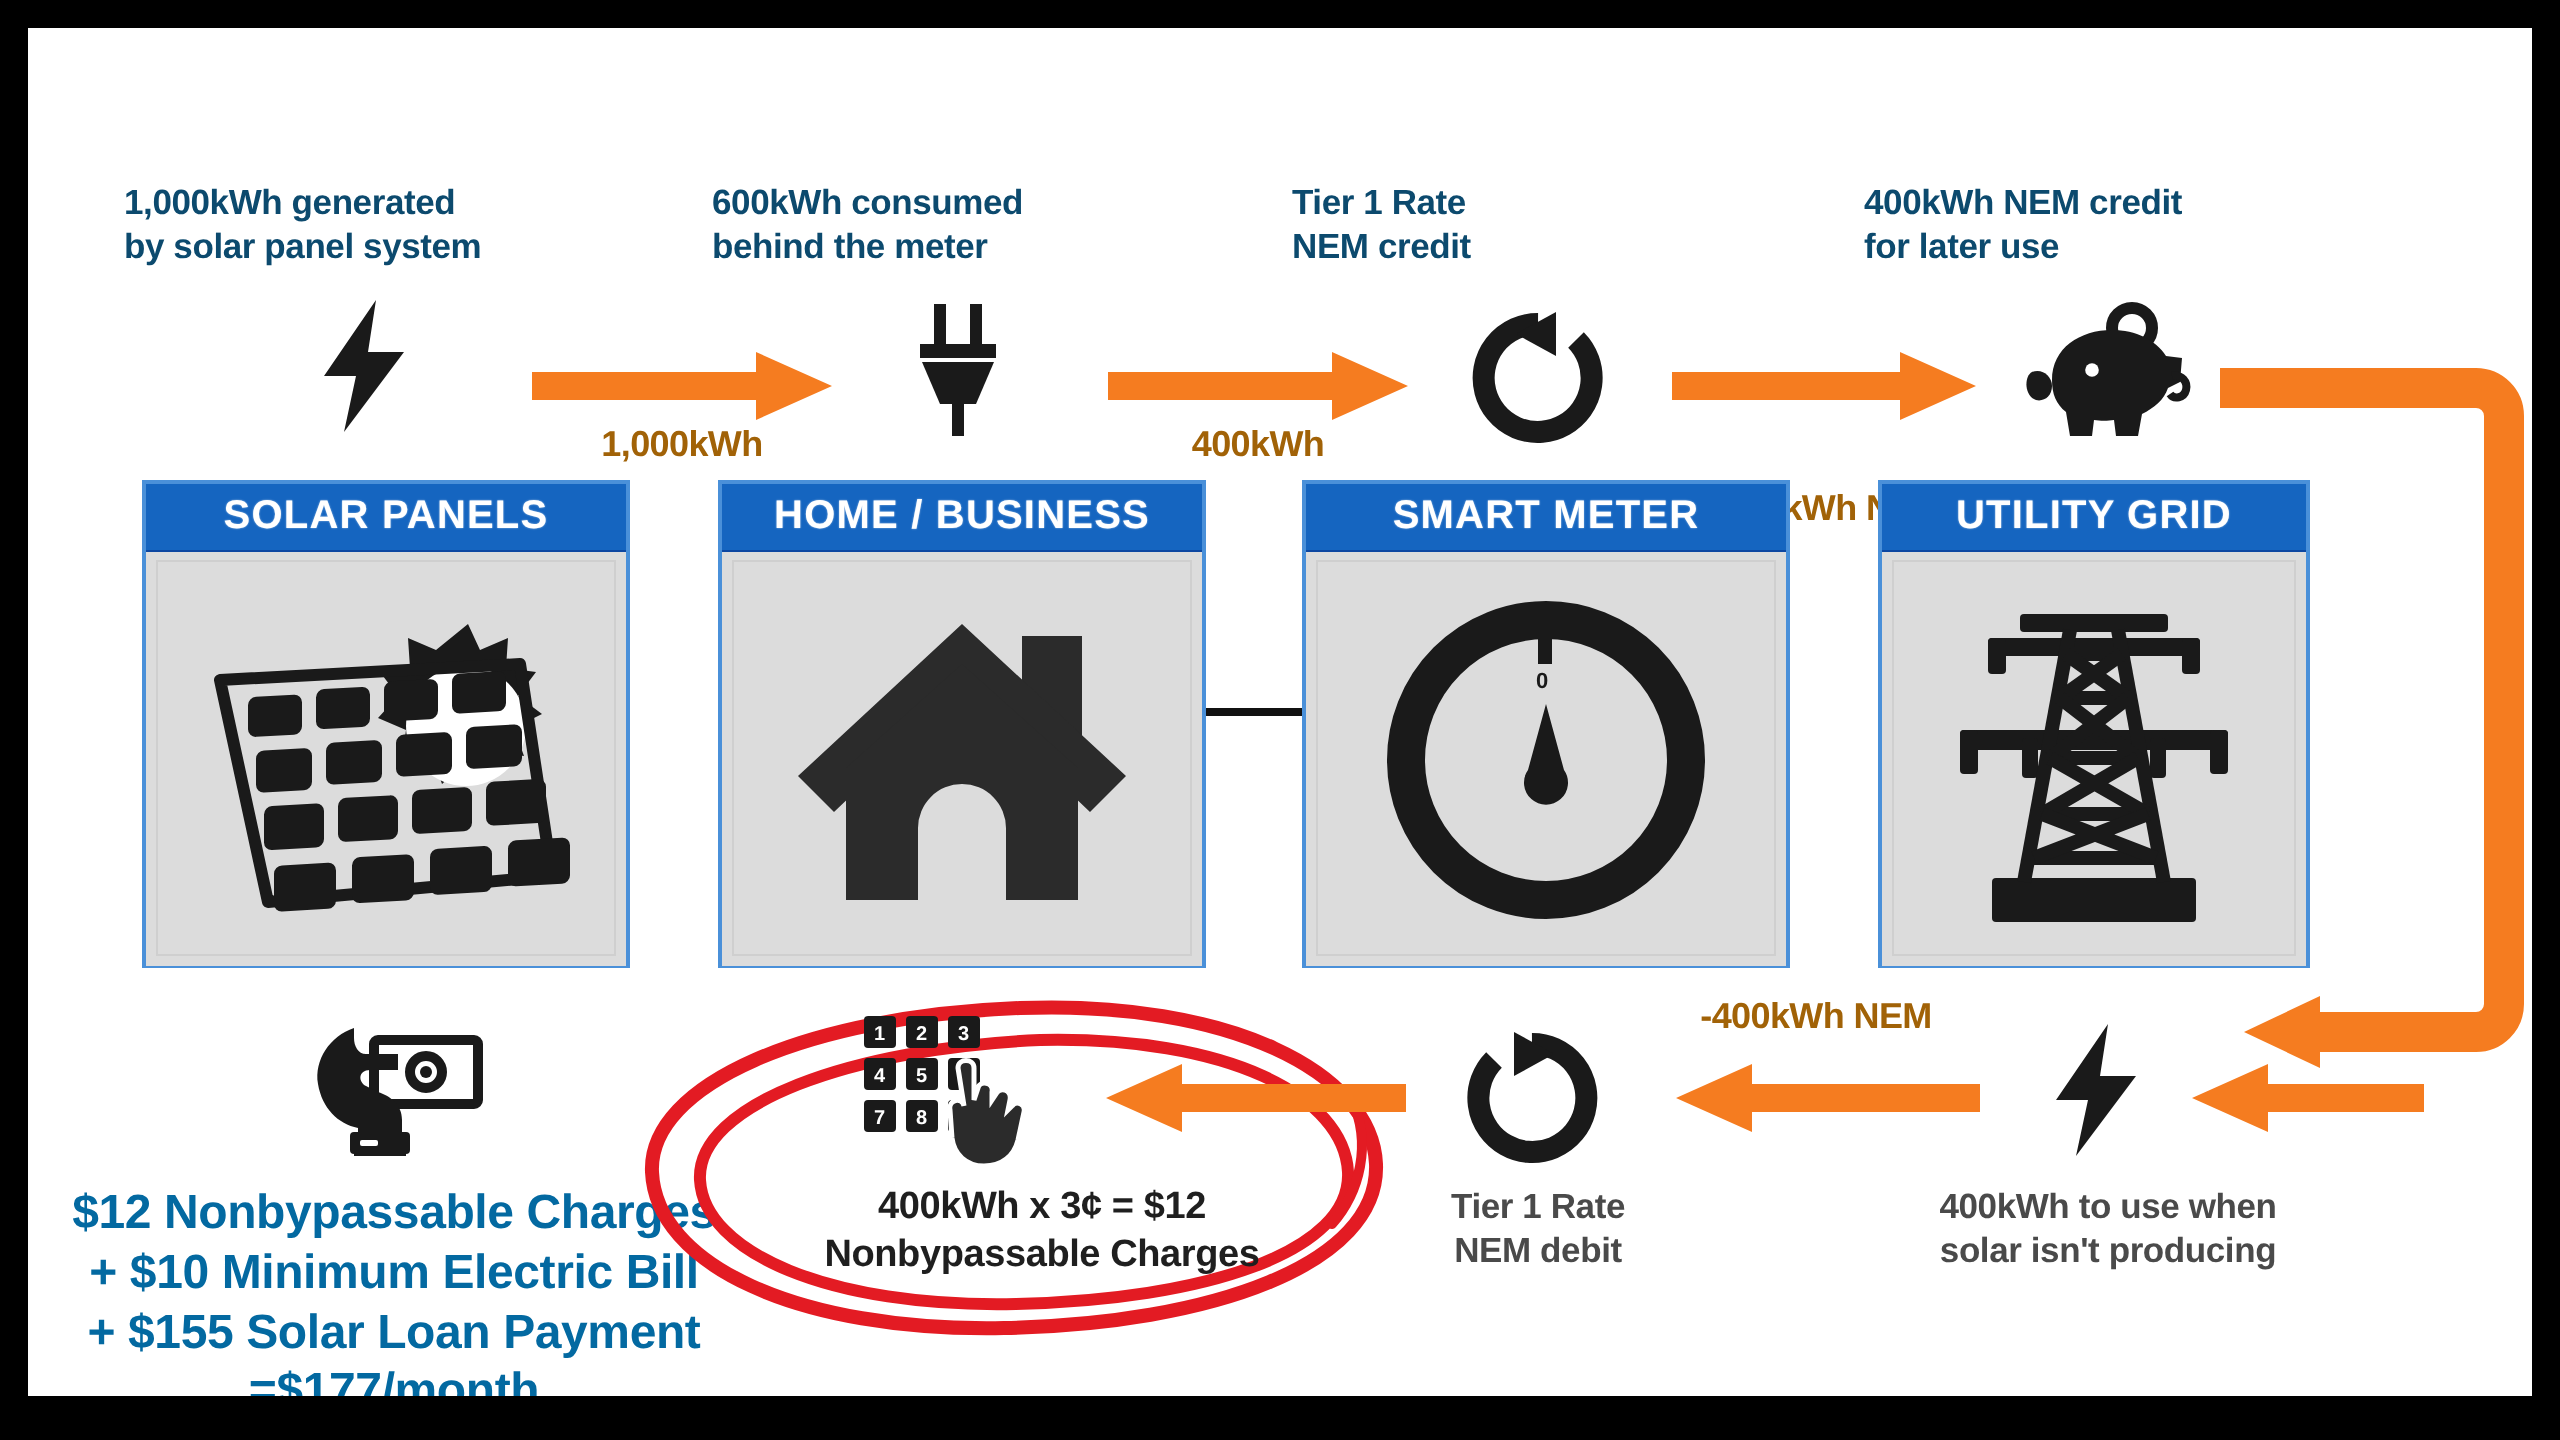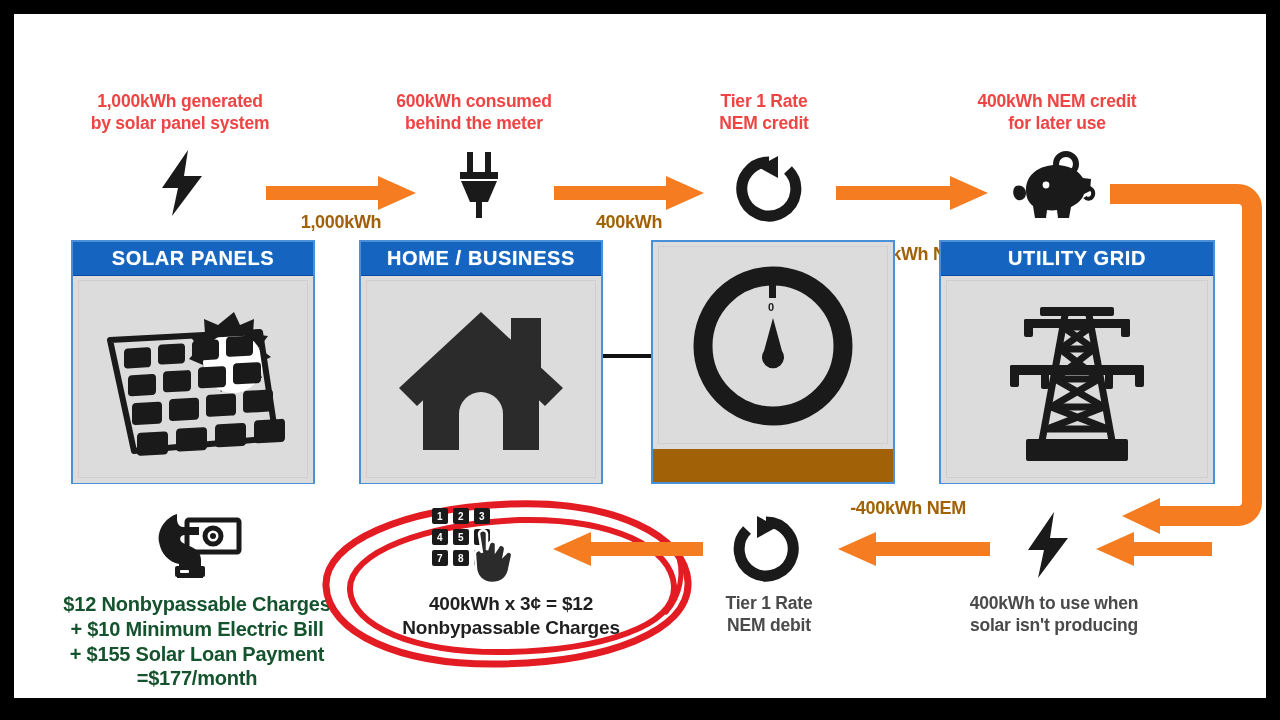--- a/index.html
+++ b/index.html
@@ -29,22 +29,22 @@
     background: #ffffff;
     overflow: hidden;
   }
 
   
   .abs { position: absolute; }
 
   
   .cap {
     position: absolute;
-    text-align: center;
-    color: #ef4444;
+    text-align: left;
+    color: #0c4a6e;
     font-size: 17.5px;
     font-weight: 700;
     line-height: 1.26;
     letter-spacing: -0.2px;
     white-space: pre-line;
   }
 
   
   .arrlabel {
     position: absolute;
@@ -57,21 +57,21 @@
   }
 
   
   .oarrow { position: absolute; }
 
   
   .card {
     position: absolute;
     box-sizing: border-box;
     border: 2px solid #4a90d9;
-    background: #a16207;
+    background: #fef9c3;
   }
   .card-head {
     height: 33px;
     background: #1565c0;
     display: flex;
     align-items: center;
     justify-content: center;
     border-bottom: 1px solid #0d47a1;
   }
   .card-head span {
@@ -107,22 +107,22 @@
     font-weight: 700;
     line-height: 1.26;
     letter-spacing: -0.2px;
     white-space: pre-line;
   }
   .bcap.dark {
     color: #1f1f1f;
     font-size: 19px;
   }
   .bcap.gray {
-    color: #14532d;
-    font-size: 20px;
+    color: #0369a1;
+    font-size: 24px;
     line-height: 1.24;
   }
 
   .meter-zero {
     position: absolute;
     font-size: 11px;
     font-weight: 700;
     color: #1a1a1a;
     font-family: "Liberation Sans", sans-serif;
   }
@@ -259,33 +259,36 @@
             <rect x="118" y="14" width="30" height="52" fill="#2b2b2b"></rect>
             <path d="M6 84 L88 8 L170 84 L152 102 L88 41 L24 102 Z" fill="#2b2b2b"></path>
             <path d="M30 80 L88 28 L146 80 L146 146 L110 146 L110 110
                      a22 22 0 0 0 -44 0 L66 146 L30 146 Z" fill="#2b2b2b"></path>
           </svg>
         </div>
       </div>
     </div>
 
     <div class="card" style="left:637px; top:226px; width:244px; height:244px;">
+      <div class="card-head">
+        <span>SMART METER</span>
+      </div>
       <div class="card-body">
         <div style="position:relative;">
           <svg width="166" height="166" viewBox="0 0 166 166">
             <circle cx="83" cy="83" r="70" fill="none" stroke="#1a1a1a" stroke-width="19"></circle>
             <rect x="79" y="19" width="7" height="16" fill="#1a1a1a"></rect>
             <path d="M83 55 L92 88 a11 11 0 1 1 -18 0 Z" fill="#1a1a1a"></path>
           </svg>
           <div class="meter-zero" style="left:78px; top:38px;">0</div>
         </div>
       </div>
     </div>
 
-    <div class="card" style="left:925px; top:226px; width:276px; height:244px;">
+    <div class="card" style="left:925px; top:226px; width:216px; height:244px;">
       <div class="card-head">
         <span>UTILITY GRID</span>
       </div>
       <div class="card-body">
         <div>
           <svg width="162" height="166" viewBox="0 0 162 166">
             <g fill="#1a1a1a">
 
               <rect x="44" y="10" width="74" height="9" rx="2"></rect>
               <rect x="28" y="22" width="106" height="9" rx="2"></rect>
@@ -376,21 +379,21 @@
             <text x="47" y="54">9</text>
         </g>
 
         <path d="M47 26 c0 -5 8 -5 8 0 l0 16 l2 -6 c1 -4 8 -3 7 2 l0 4
                  l2 -3 c2 -4 8 -2 7 3 l-1 5 l2 -2 c2 -3 7 -1 6 3
                  l-3 14 c-2 8 -8 13 -17 13 c-9 0 -15 -6 -16 -14
                  l-1 -14 c-1 -5 6 -7 7 -2 Z" fill="#2b2b2b" stroke="#ffffff" stroke-width="2.5"></path>
       </svg>
     </div>
 
-    <div class="bcap dark" style="left:332px; top:578px; width:330px;">400kWh x 3¢ = $12
+    <div class="bcap dark" style="left:342px; top:578px; width:330px;">400kWh x 3¢ = $12
 Nonbypassable Charges</div>
 
     <div class="oarrow" style="left:535px; top:518px; width:154px; height:34px;">
       <svg width="154" height="34" viewBox="0 0 154 34">
         <path d="M154 10 L42 10 L42 0 L4 17 L42 34 L42 24 L154 24 Z" fill="#F57C20"></path>
       </svg>
     </div>
 
     <div class="abs" style="left:714px; top:500px; width:76px; height:70px;">
       <svg width="76" height="70" viewBox="0 0 76 70">

